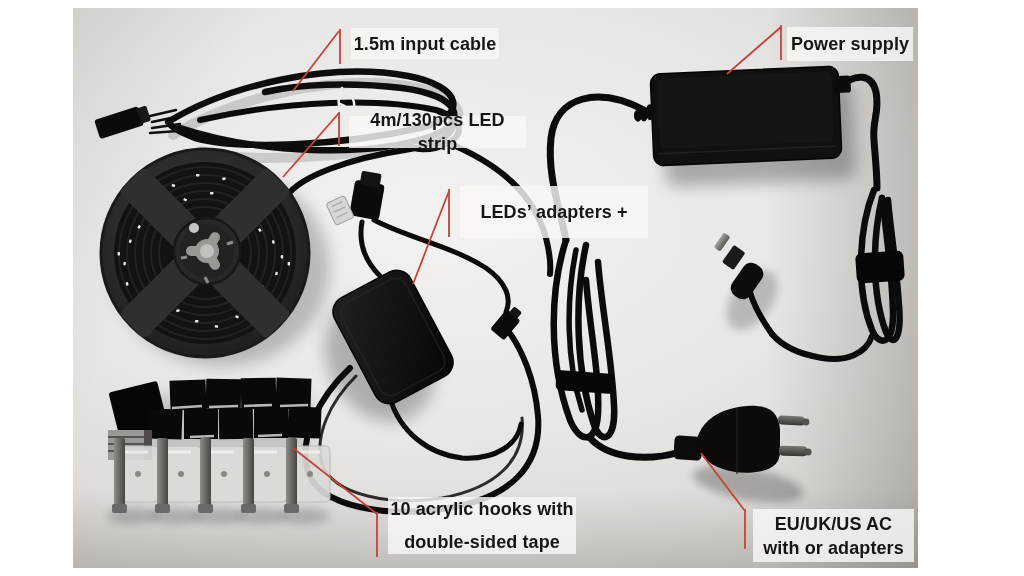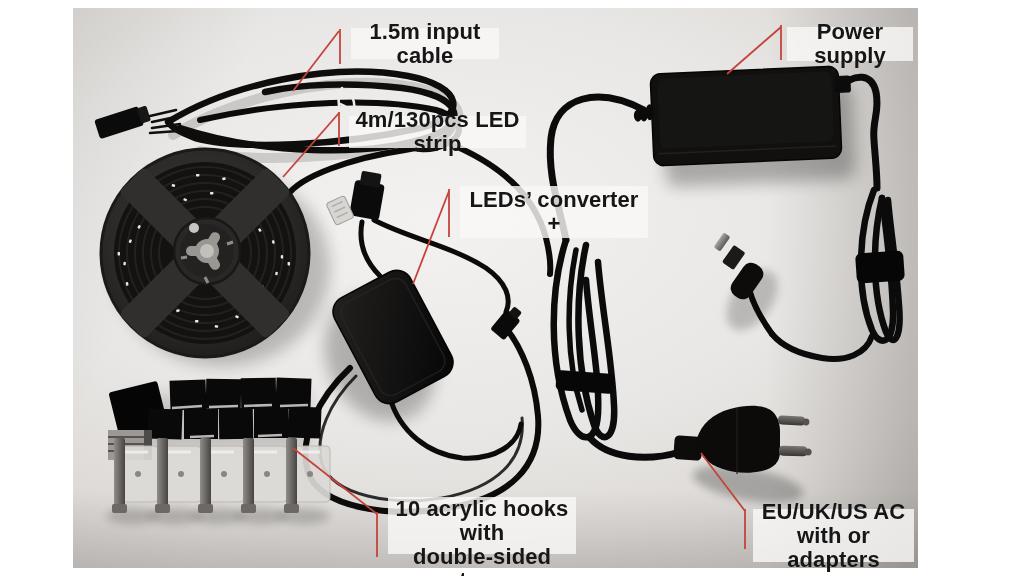--- a/index.html
+++ b/index.html
@@ -7,21 +7,21 @@
          font-family:"Liberation Sans",sans-serif;}
   .photo{position:absolute;left:73px;top:8px;width:845px;height:560px;
     background:
       linear-gradient(to right, rgba(0,0,0,0) 82%, rgba(60,55,50,0.22) 99%),
       linear-gradient(to bottom, rgba(0,0,0,0) 86%, rgba(55,50,46,0.16) 100%),
       linear-gradient(115deg, rgba(70,66,60,0.10) 0%, rgba(0,0,0,0) 18%),
       radial-gradient(115% 95% at 42% 38%, #f3f2f0 0%, #e9e7e5 40%, #dddad7 62%, #c7c4c0 84%, #aeaba7 100%);
   }
   .art{position:absolute;left:0;top:0;width:1024px;height:576px;}
   .callout{position:absolute;background:rgba(249,248,246,0.82);color:#161616;
-    font-weight:600;font-size:22px;text-align:center;display:flex;flex-direction:column;
+    font-weight:600;font-size:18px;text-align:center;display:flex;flex-direction:column;
     justify-content:center;letter-spacing:0.1px;}
   .callout span{display:block;line-height:24px;}
   .c1{left:351px;top:28px;width:148px;height:31px;}
   .c2{left:349px;top:116px;width:177px;height:32px;}
   .c3{left:787px;top:27px;width:126px;height:34px;}
   .c4{left:460px;top:186px;width:188px;height:52px;}
   .c5{left:388px;top:497px;width:188px;height:57px;justify-content:space-between;}
   .c6{left:753px;top:501px;width:161px;height:53px;margin-top:8px;}
 </style>
 </head>
@@ -332,21 +332,21 @@
   <div class="callout c1">
     <span>1.5m input cable</span>
   </div>
   <div class="callout c2">
     <span>4m/130pcs LED strip</span>
   </div>
   <div class="callout c3">
     <span>Power supply</span>
   </div>
   <div class="callout c4">
-    <span>LEDs’ converter +</span>
+    <span>LEDs’ adapters +</span>
   </div>
   <div class="callout c5">
     <span>10 acrylic hooks with</span>
     <span>double-sided tape</span>
   </div>
   <div class="callout c6">
     <span>EU/UK/US AC</span>
     <span>with or adapters</span>
   </div>
 

